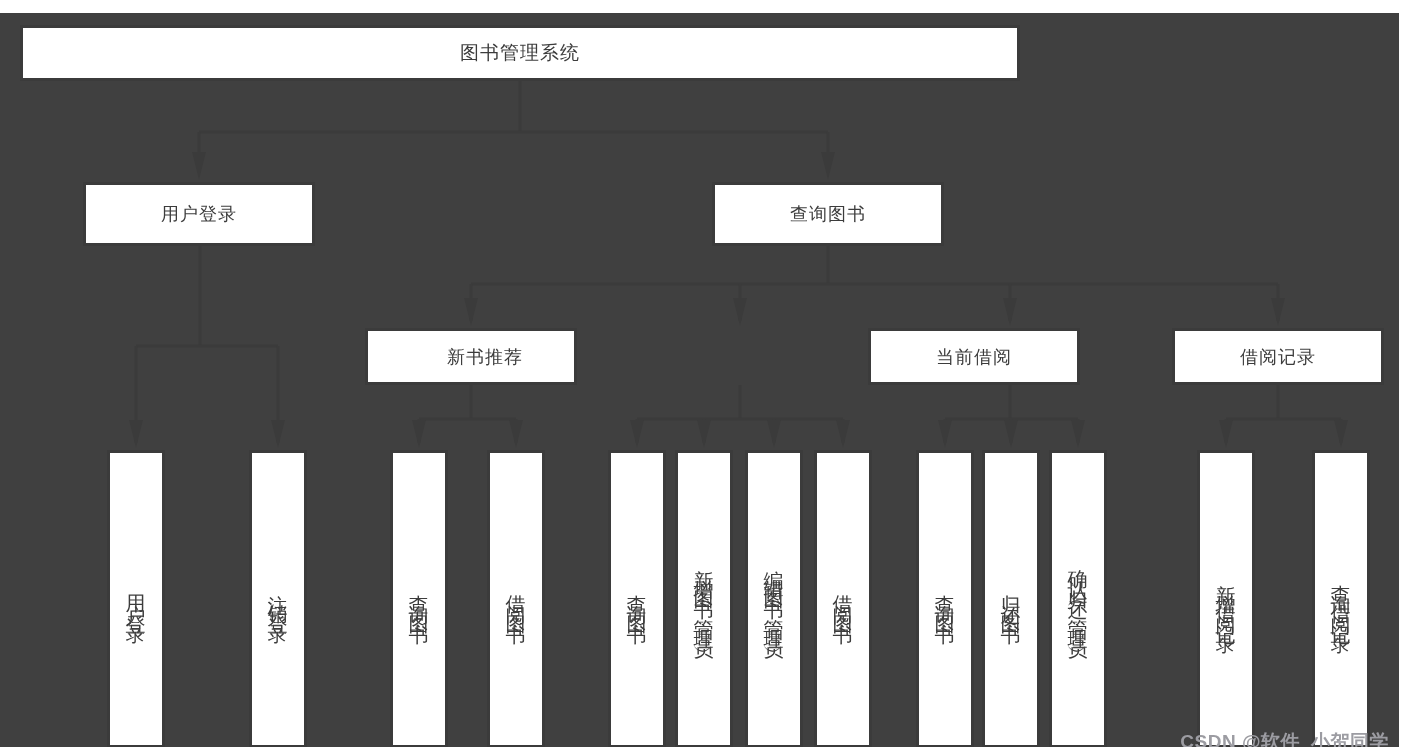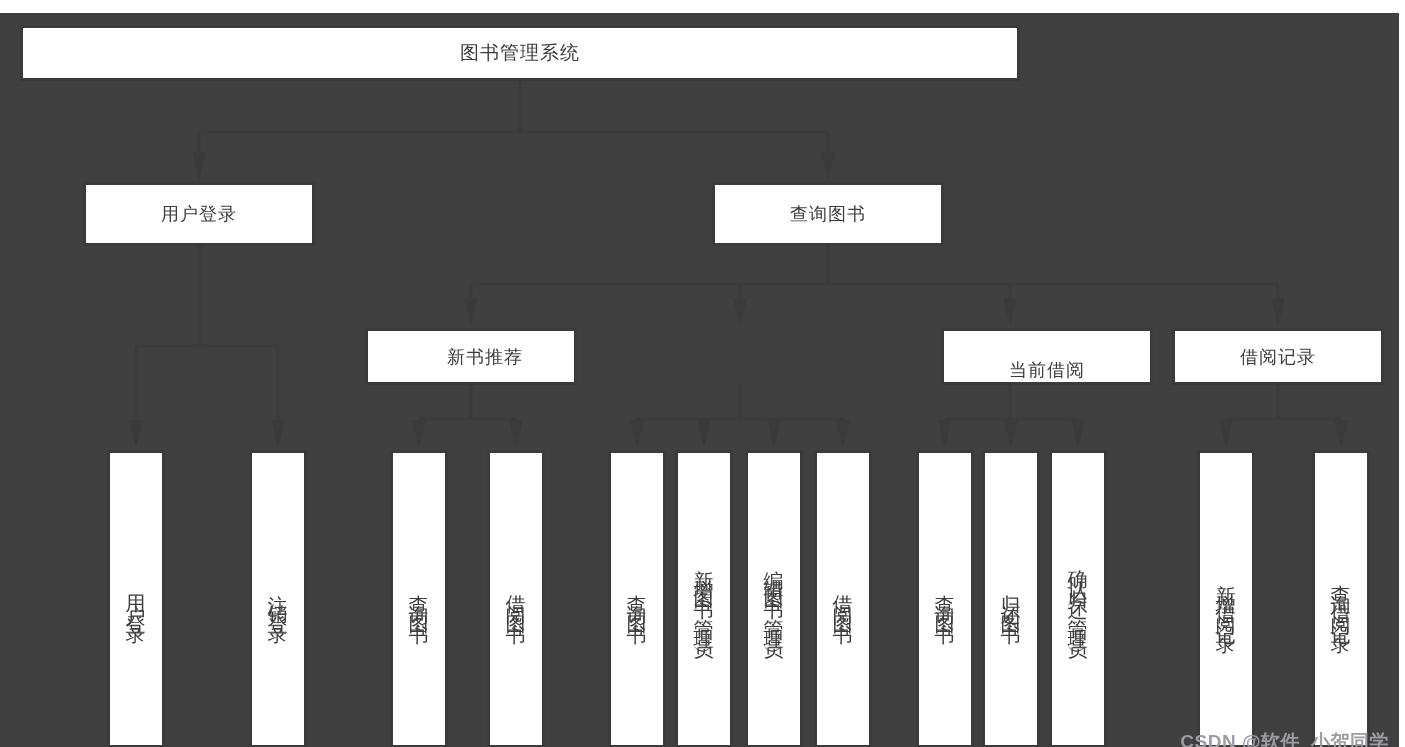--- a/index.html
+++ b/index.html
@@ -39,21 +39,21 @@
   .node.root {
     left: 20px; top: 12px; width: 1000px; height: 56px;
     font-size: 19px;
   }
   .node.lvl2 { top: 169px; width: 232px; height: 64px; }
   .node.lvl2.a { left: 83px; }
   .node.lvl2.b { left: 712px; }
   .node.lvl3 { top: 315px; width: 212px; height: 57px; }
   .node.lvl3.c1 { left: 365px; padding-left: 28px; }
   .node.lvl3.c2 { left: 634px; }
-  .node.lvl3.c3 { left: 941px; align-items: flex-end; }
+  .node.lvl3.c3 { left: 868px; }
   .node.lvl3.c4 { left: 1172px; }
   .node.leaf { top: 437px; width: 58px; height: 298px; }
   .leaf-text {
     writing-mode: vertical-rl;
     text-orientation: mixed;
     font-size: 20px;
     letter-spacing: 10px;
     line-height: 1;
     color: #3c3c3c;
   }

